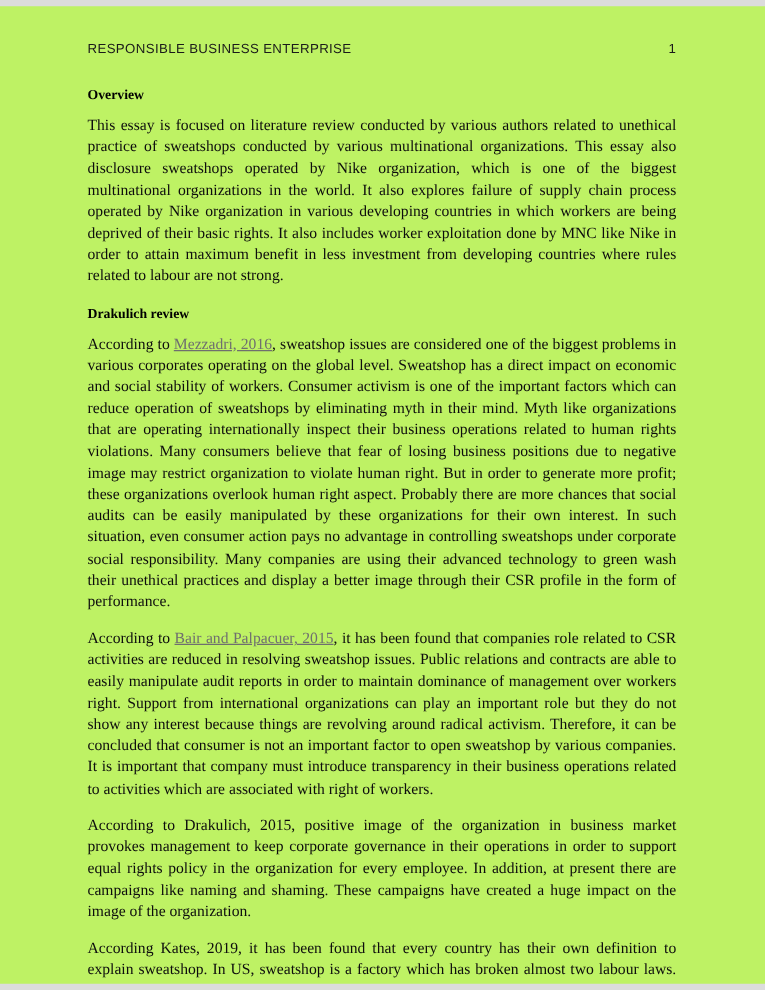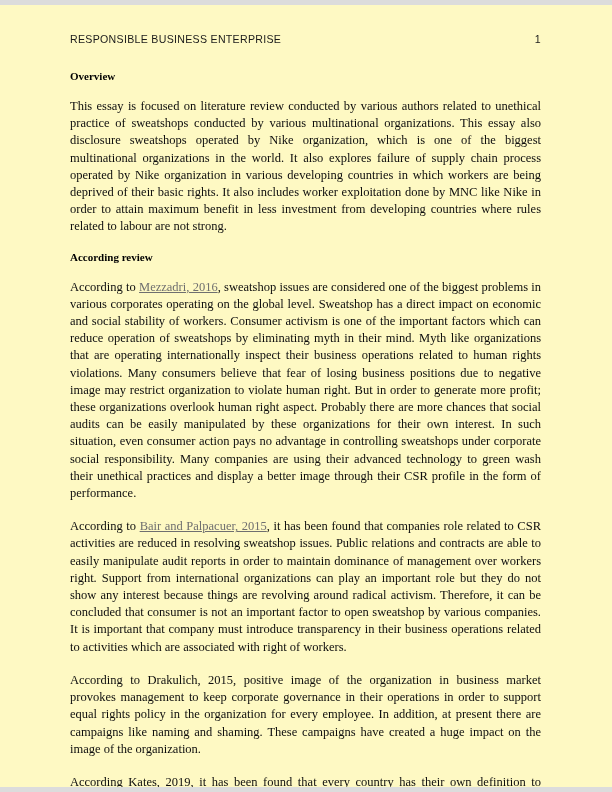--- a/index.html
+++ b/index.html
@@ -4,21 +4,21 @@
 <style>
   html, body {
     margin: 0;
     padding: 0;
     background: #ffffff;
   }
   .page {
     position: relative;
     width: 612px;
     height: 792px;
-    background: #fef9c3;
+    background: #bef264;
     overflow: hidden;
     font-family: "Liberation Serif", serif;
     color: #0d0d0d;
     box-sizing: border-box;
   }
   .edge-band {
     position: absolute;
     left: 0;
     width: 612px;
     background: #dcdcdc;
@@ -48,21 +48,21 @@
     margin: 15px 0 10px 0;
     color: #000000;
   }
   .doc-body h2.section-heading:first-child {
     margin-top: 0;
   }
   .doc-body p.para {
     font-size: 12.5px;
     line-height: 17.2px;
     text-align: justify;
-    margin: 16px 0 12px 0;
+    margin: 0 0 12px 0;
     color: #0d0d0d;
   }
   .doc-body p.para span.cite {
     color: var(--cite-color, #6f6f6f);
     text-decoration: underline;
   }
 </style>
 </head>
 <body>
 
@@ -71,21 +71,21 @@
 
   <div class="page-inner">
     <div class="running-head">
       <span>RESPONSIBLE BUSINESS ENTERPRISE</span>
       <span>1</span>
     </div>
 
     <div class="doc-body" id="doc-body">
         <h2 class="section-heading">Overview</h2>
         <p class="para"><span>This essay is focused on literature review conducted by various authors related to unethical practice of sweatshops conducted by various multinational organizations. This essay also disclosure sweatshops operated by Nike organization, which is one of the biggest multinational organizations in the world. It also explores failure of supply chain process operated by Nike organization in various developing countries in which workers are being deprived of their basic rights. It also includes worker exploitation done by MNC like Nike in order to attain maximum benefit in less investment from developing countries where rules related to labour are not strong.</span></p>
-        <h2 class="section-heading">According review</h2>
+        <h2 class="section-heading">Drakulich review</h2>
         <p class="para"><span>According to </span><span class="cite">Mezzadri, 2016</span><span>, sweatshop issues are considered one of the biggest problems in various corporates operating on the global level. Sweatshop has a direct impact on economic and social stability of workers. Consumer activism is one of the important factors which can reduce operation of sweatshops by eliminating myth in their mind. Myth like organizations that are operating internationally inspect their business operations related to human rights violations. Many consumers believe that fear of losing business positions due to negative image may restrict organization to violate human right. But in order to generate more profit; these organizations overlook human right aspect. Probably there are more chances that social audits can be easily manipulated by these organizations for their own interest. In such situation, even consumer action pays no advantage in controlling sweatshops under corporate social responsibility. Many companies are using their advanced technology to green wash their unethical practices and display a better image through their CSR profile in the form of performance.</span></p>
         <p class="para"><span>According to </span><span class="cite">Bair and Palpacuer, 2015</span><span>, it has been found that companies role related to CSR activities are reduced in resolving sweatshop issues. Public relations and contracts are able to easily manipulate audit reports in order to maintain dominance of management over workers right. Support from international organizations can play an important role but they do not show any interest because things are revolving around radical activism. Therefore, it can be concluded that consumer is not an important factor to open sweatshop by various companies. It is important that company must introduce transparency in their business operations related to activities which are associated with right of workers.</span></p>
         <p class="para"><span>According to Drakulich, 2015, positive image of the organization in business market provokes management to keep corporate governance in their operations in order to support equal rights policy in the organization for every employee. In addition, at present there are campaigns like naming and shaming. These campaigns have created a huge impact on the image of the organization.</span></p>
         <p class="para"><span>According Kates, 2019, it has been found that every country has their own definition to explain sweatshop. In US, sweatshop is a factory which has broken almost two labour laws. This involves big MNC like Wal-mart, K-mart, Nike and list goes on. Often sweatshop is found in</span></p>
       </div>
   </div>
 
   <div class="edge-band bottom"></div>
 </div>
 

